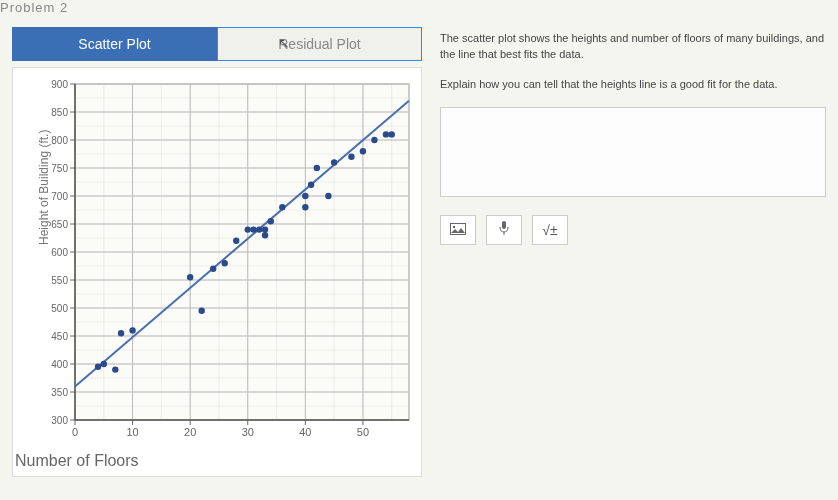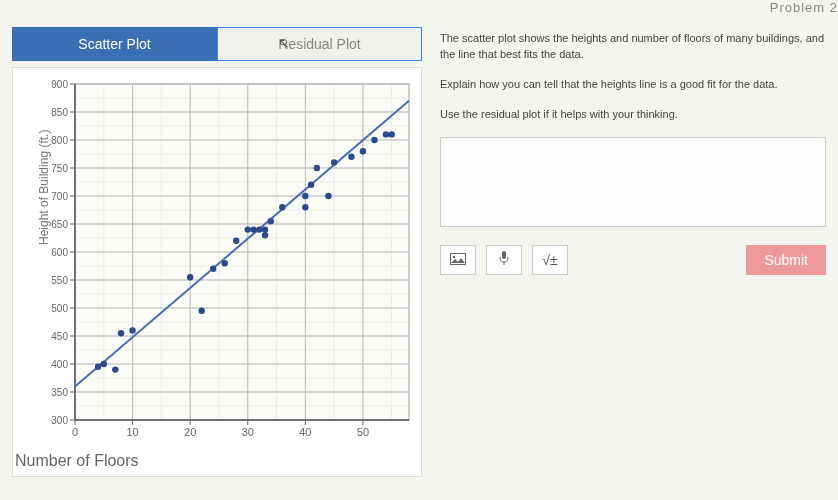--- a/index.html
+++ b/index.html
@@ -1,20 +1,20 @@
 <!DOCTYPE html>
 <html><head>
 <meta charset="utf-8">
 <style>
 * { margin: 0; padding: 0; box-sizing: border-box; }
 body { font-family: Arial, sans-serif; background: #f5f5f0; width: 838px; height: 500px; overflow: hidden; color: #444; }
 .container { display: flex; padding: 8px 12px; gap: 18px; height: 100%; }
 .left { flex: 0 0 410px; }
 .right { flex: 1; padding-top: 4px; }
-.page-title-row { text-align: right; color: #888; font-size: 13px; margin-bottom: 4px; letter-spacing: 1px; }
+.page-title-row { text-align: left; color: #888; font-size: 13px; margin-bottom: 4px; letter-spacing: 1px; }
 .tabs { display: flex; margin-bottom: 6px; }
 .tab { flex: 1; text-align: center; padding: 8px 0; font-size: 14px; cursor: pointer; background: #f0f0ed; color: #888; border: 1px solid #3b82f6; }
 .tab.active { background: #3b6fb5; color: #fff; border: 1px solid #3b6fb5; }
 .chart-box { background: #fff; border: 1px solid #ddd; padding: 6px 2px 6px 2px; position: relative; }
 .chart-area { position: relative; width: 380px; height: 380px; margin-left: 24px; }
 svg.plot { width: 100%; height: 100%; }
 .ylabel { position: absolute; left: -2px; top: 45%; transform: rotate(-90deg); transform-origin: left top; font-size: 12px; color: #777; white-space: nowrap; }
 .xlabel { font-size: 16px; color: #666; margin-top: -2px; }
 .prompt-text { font-size: 11px; line-height: 1.45; color: #444; margin-bottom: 14px; }
 .answer-box { width: 100%; height: 90px; border: 1px solid #ccc; background: #fdfdfd; padding: 8px; font-size: 14px; resize: none; font-family: inherit; }
@@ -169,21 +169,20 @@
             <circle cx="352.7241379310345" cy="60.400000000000034" r="3.2" fill="#2a4a8a"></circle>
           </svg>
       </div>
       <div class="xlabel">Number of Floors</div>
     </div>
   </div>
 
   <div class="right">
     <p class="prompt-text">The scatter plot shows the heights and number of floors of many buildings, and the line that best fits the data.</p>
     <p class="prompt-text">Explain how you can tell that the heights line is a good fit for the data.</p>
-    <p class="prompt-text">Use the residual plot if it helps with your thinking.</p>
     <textarea class="answer-box" placeholder="" style=""></textarea>
     <div class="toolbar">
       <div class="tool-btn">
         <span>
           <svg width="16" height="12" viewBox="0 0 16 12">
               <rect x="0.5" y="0.5" width="15" height="11" fill="none" stroke="#666"></rect>
               <circle cx="4" cy="4" r="1.2" fill="#666"></circle>
               <path d="M1 10 L5 6 L8 9 L11 5 L15 10 Z" fill="#666"></path>
             </svg>
         </span>
@@ -193,16 +192,15 @@
           <svg width="10" height="14" viewBox="0 0 10 14">
               <rect x="3" y="0" width="4" height="8" rx="2" fill="#666"></rect>
               <path d="M1 6 Q1 11 5 11 Q9 11 9 6" fill="none" stroke="#666" stroke-width="1"></path>
               <line x1="5" y1="11" x2="5" y2="14" stroke="#666"></line>
             </svg>
         </span>
       </div>
       <div class="tool-btn">
         <span>√±</span>
       </div>
-      <button class="submit-btn">Submit</button>
     </div>
   </div>
 </div>
 
 </body></html>

